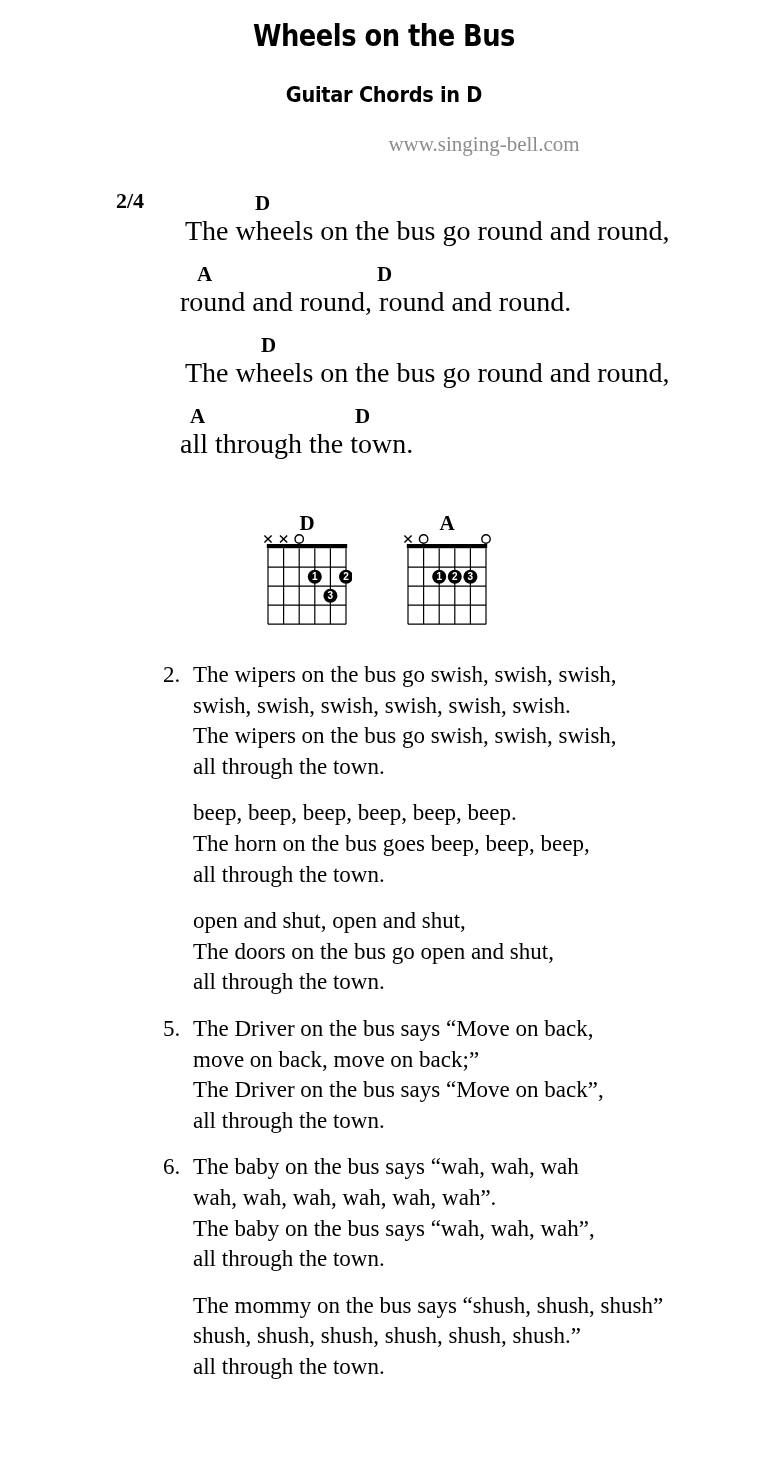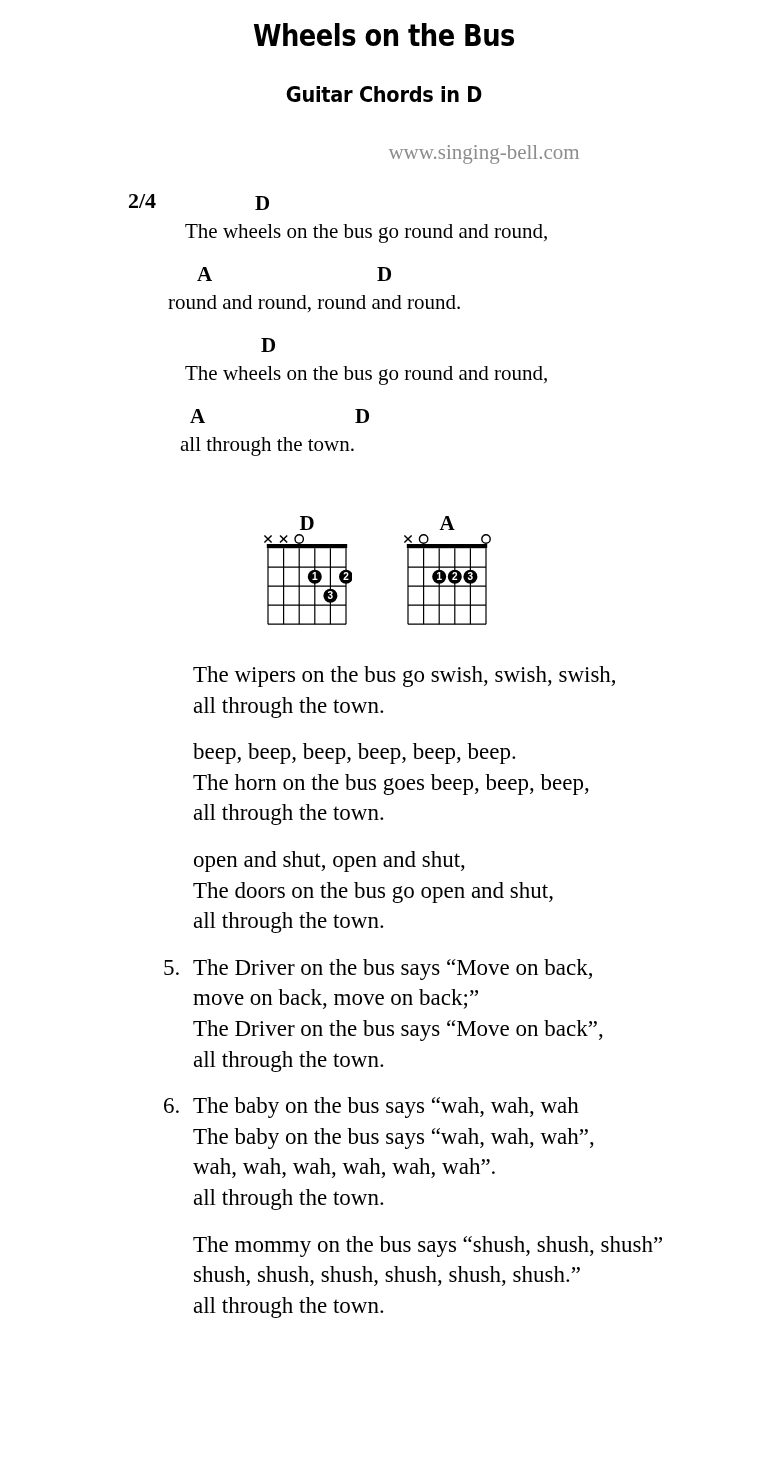--- a/index.html
+++ b/index.html
@@ -41,35 +41,35 @@
     font-weight: bold;
     font-size: 22px;
     letter-spacing: -0.3px;
     transform: scaleX(0.88);
     transform-origin: 50% 50%;
     white-space: nowrap;
   }
   .watermark {
     position: absolute;
     left: 0;
-    top: 140px;
+    top: 132px;
     width: 768px;
     text-align: center;
     padding-left: 200px;
     box-sizing: border-box;
     font-family: "Liberation Serif", "DejaVu Serif", serif;
     font-size: 21px;
     color: #8d8d8d;
     white-space: nowrap;
   }
 
   
   .time-sig {
     position: absolute;
-    left: 128px;
+    left: 116px;
     top: 188px;
     font-family: "Liberation Serif", "DejaVu Serif", serif;
     font-weight: bold;
     font-size: 22px;
   }
 
   
   .chordblock {
     position: absolute;
     left: 0;
@@ -85,21 +85,21 @@
     top: 0;
     font-family: "Liberation Serif", "DejaVu Serif", serif;
     font-weight: bold;
     font-size: 21px;
     line-height: 26px;
   }
   .lyric {
     position: absolute;
     top: 26px;
     font-family: "Liberation Serif", "DejaVu Serif", serif;
-    font-size: 21px;
+    font-size: 28px;
     line-height: 30px;
     white-space: pre;
   }
 
   
   .diagrams {
     position: absolute;
     left: 0;
     top: 512px;
     width: 768px;
@@ -163,21 +163,21 @@
   <div class="time-sig">2/4</div>
 
   <div class="chordblock" id="chordblock">
       <div class="cl-row">
         <div class="chord" style="left: 255px;">D</div>
         <div class="lyric" style="left: 185px;">The wheels on the bus go round and round,</div>
       </div>
       <div class="cl-row">
         <div class="chord" style="left: 197px;">A</div>
         <div class="chord" style="left: 377px;">D</div>
-        <div class="lyric" style="left: 168px;">round and round, round and round.</div>
+        <div class="lyric" style="left: 180px;">round and round, round and round.</div>
       </div>
       <div class="cl-row">
         <div class="chord" style="left: 261px;">D</div>
         <div class="lyric" style="left: 185px;">The wheels on the bus go round and round,</div>
       </div>
       <div class="cl-row">
         <div class="chord" style="left: 190px;">A</div>
         <div class="chord" style="left: 355px;">D</div>
         <div class="lyric" style="left: 180px;">all through the town.</div>
       </div>
@@ -252,20 +252,22 @@
           <g>
             <circle cx="68.4" cy="42.7" r="7" fill="#000"></circle>
             <text x="68.4" y="46.300000000000004" text-anchor="middle" fill="#fff" font-size="10" font-weight="bold" font-family="&quot;Liberation Sans&quot;, sans-serif">3</text>
           </g>
         </svg>
       </div>
     </div>
 
   <div class="verses" id="verses">
       <div class="verse">
+        <div class="vline first"><span class="vnum">2.</span><span>The wipers on the bus go swish, swish, swish,</span></div>
+        <div class="vline">swish, swish, swish, swish, swish, swish.</div>
         <div class="vline">The wipers on the bus go swish, swish, swish,</div>
         <div class="vline">all through the town.</div>
       </div>
       <div class="verse">
         <div class="vline">beep, beep, beep, beep, beep, beep.</div>
         <div class="vline">The horn on the bus goes beep, beep, beep,</div>
         <div class="vline">all through the town.</div>
       </div>
       <div class="verse">
         <div class="vline">open and shut, open and shut,</div>
@@ -273,22 +275,22 @@
         <div class="vline">all through the town.</div>
       </div>
       <div class="verse">
         <div class="vline first"><span class="vnum">5.</span><span>The Driver on the bus says “Move on back,</span></div>
         <div class="vline">move on back, move on back;”</div>
         <div class="vline">The Driver on the bus says “Move on back”,</div>
         <div class="vline">all through the town.</div>
       </div>
       <div class="verse">
         <div class="vline first"><span class="vnum">6.</span><span>The baby on the bus says “wah, wah, wah</span></div>
+        <div class="vline">wah, wah, wah, wah, wah, wah”.</div>
         <div class="vline">The baby on the bus says “wah, wah, wah”,</div>
-        <div class="vline">wah, wah, wah, wah, wah, wah”.</div>
         <div class="vline">all through the town.</div>
       </div>
       <div class="verse">
         <div class="vline">The mommy on the bus says “shush, shush, shush”</div>
         <div class="vline">shush, shush, shush, shush, shush, shush.”</div>
         <div class="vline">all through the town.</div>
       </div>
     </div>
 
 </div>

